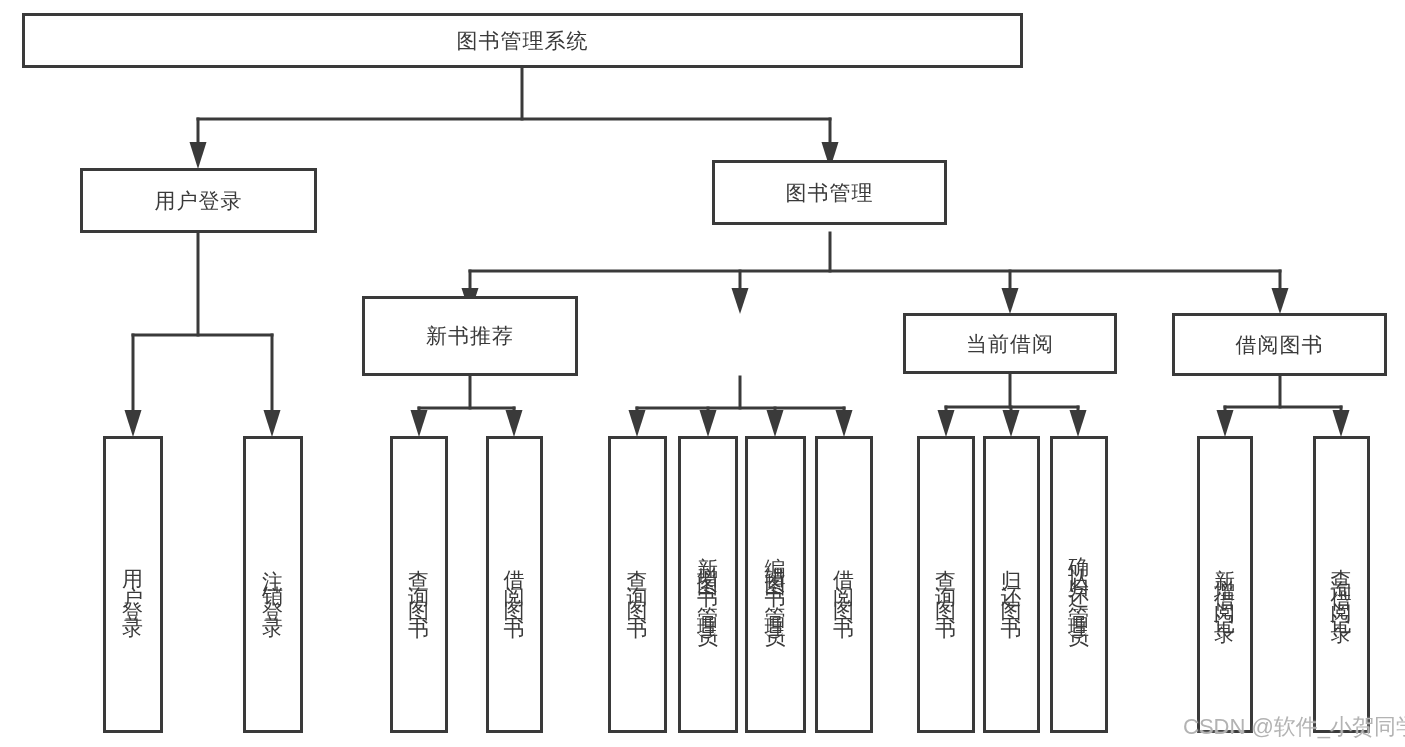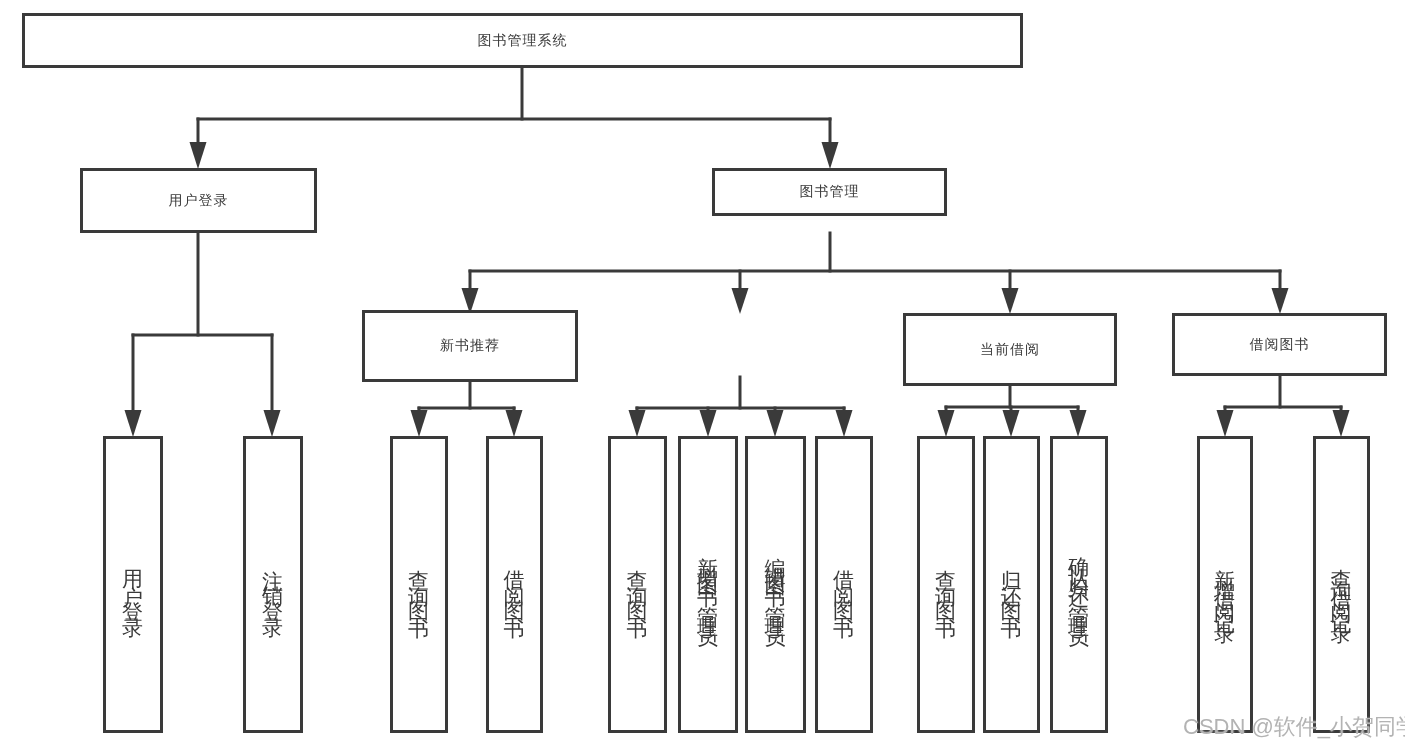--- a/index.html
+++ b/index.html
@@ -8,21 +8,21 @@
     font-family:"Liberation Sans","DejaVu Sans",sans-serif; overflow:hidden;
   }
   .wires { position:absolute; left:0; top:0; z-index:1; }
   .wires line { stroke:#3a3a3a; stroke-width:3; stroke-linecap:square; }
   .wires polygon { fill:#3a3a3a; }
   .node {
     position:absolute; box-sizing:border-box; background:#ffffff;
     border:3px solid #3a3a3a; z-index:2;
     display:flex; align-items:center; justify-content:center;
   }
-  .hlabel { font-size:14px; color:#3a3a3a; letter-spacing:1px; white-space:nowrap; }
+  .hlabel { font-size:21px; color:#3a3a3a; letter-spacing:1px; white-space:nowrap; }
   .vlabel {
     writing-mode:vertical-rl; text-orientation:mixed;
     font-size:21px; color:#3a3a3a; line-height:1; white-space:nowrap;
   }
   .v4 { letter-spacing:16px; }
   .v6 { letter-spacing:11px; }
   .v9 { letter-spacing:10px; }
   .watermark {
     position:absolute; left:1183px; top:712px; z-index:3;
     font-size:22px; color:#b3b3b3; white-space:nowrap;
@@ -110,28 +110,28 @@
     </g>
   </svg>
 
   <div class="node" style="left:22px;top:13px;width:1001px;height:55px">
     <span class="hlabel">图书管理系统</span>
   </div>
 
   <div class="node" style="left:80px;top:168px;width:237px;height:65px">
     <span class="hlabel">用户登录</span>
   </div>
-  <div class="node" style="left:712px;top:168px;width:235px;height:48px">
+  <div class="node" style="left:712px;top:160px;width:235px;height:65px">
     <span class="hlabel">图书管理</span>
   </div>
 
-  <div class="node" style="left:362px;top:310px;width:216px;height:72px">
+  <div class="node" style="left:362px;top:296px;width:216px;height:80px">
     <span class="hlabel">新书推荐</span>
   </div>
-  <div class="node" style="left:903px;top:313px;width:214px;height:73px">
+  <div class="node" style="left:903px;top:313px;width:214px;height:61px">
     <span class="hlabel">当前借阅</span>
   </div>
   <div class="node" style="left:1172px;top:313px;width:215px;height:63px">
     <span class="hlabel">借阅图书</span>
   </div>
 
   <div class="node" style="left:103px;top:436px;width:60px;height:297px">
     <span class="vlabel v4">用户登录</span>
   </div>
   <div class="node" style="left:243px;top:436px;width:60px;height:297px">

